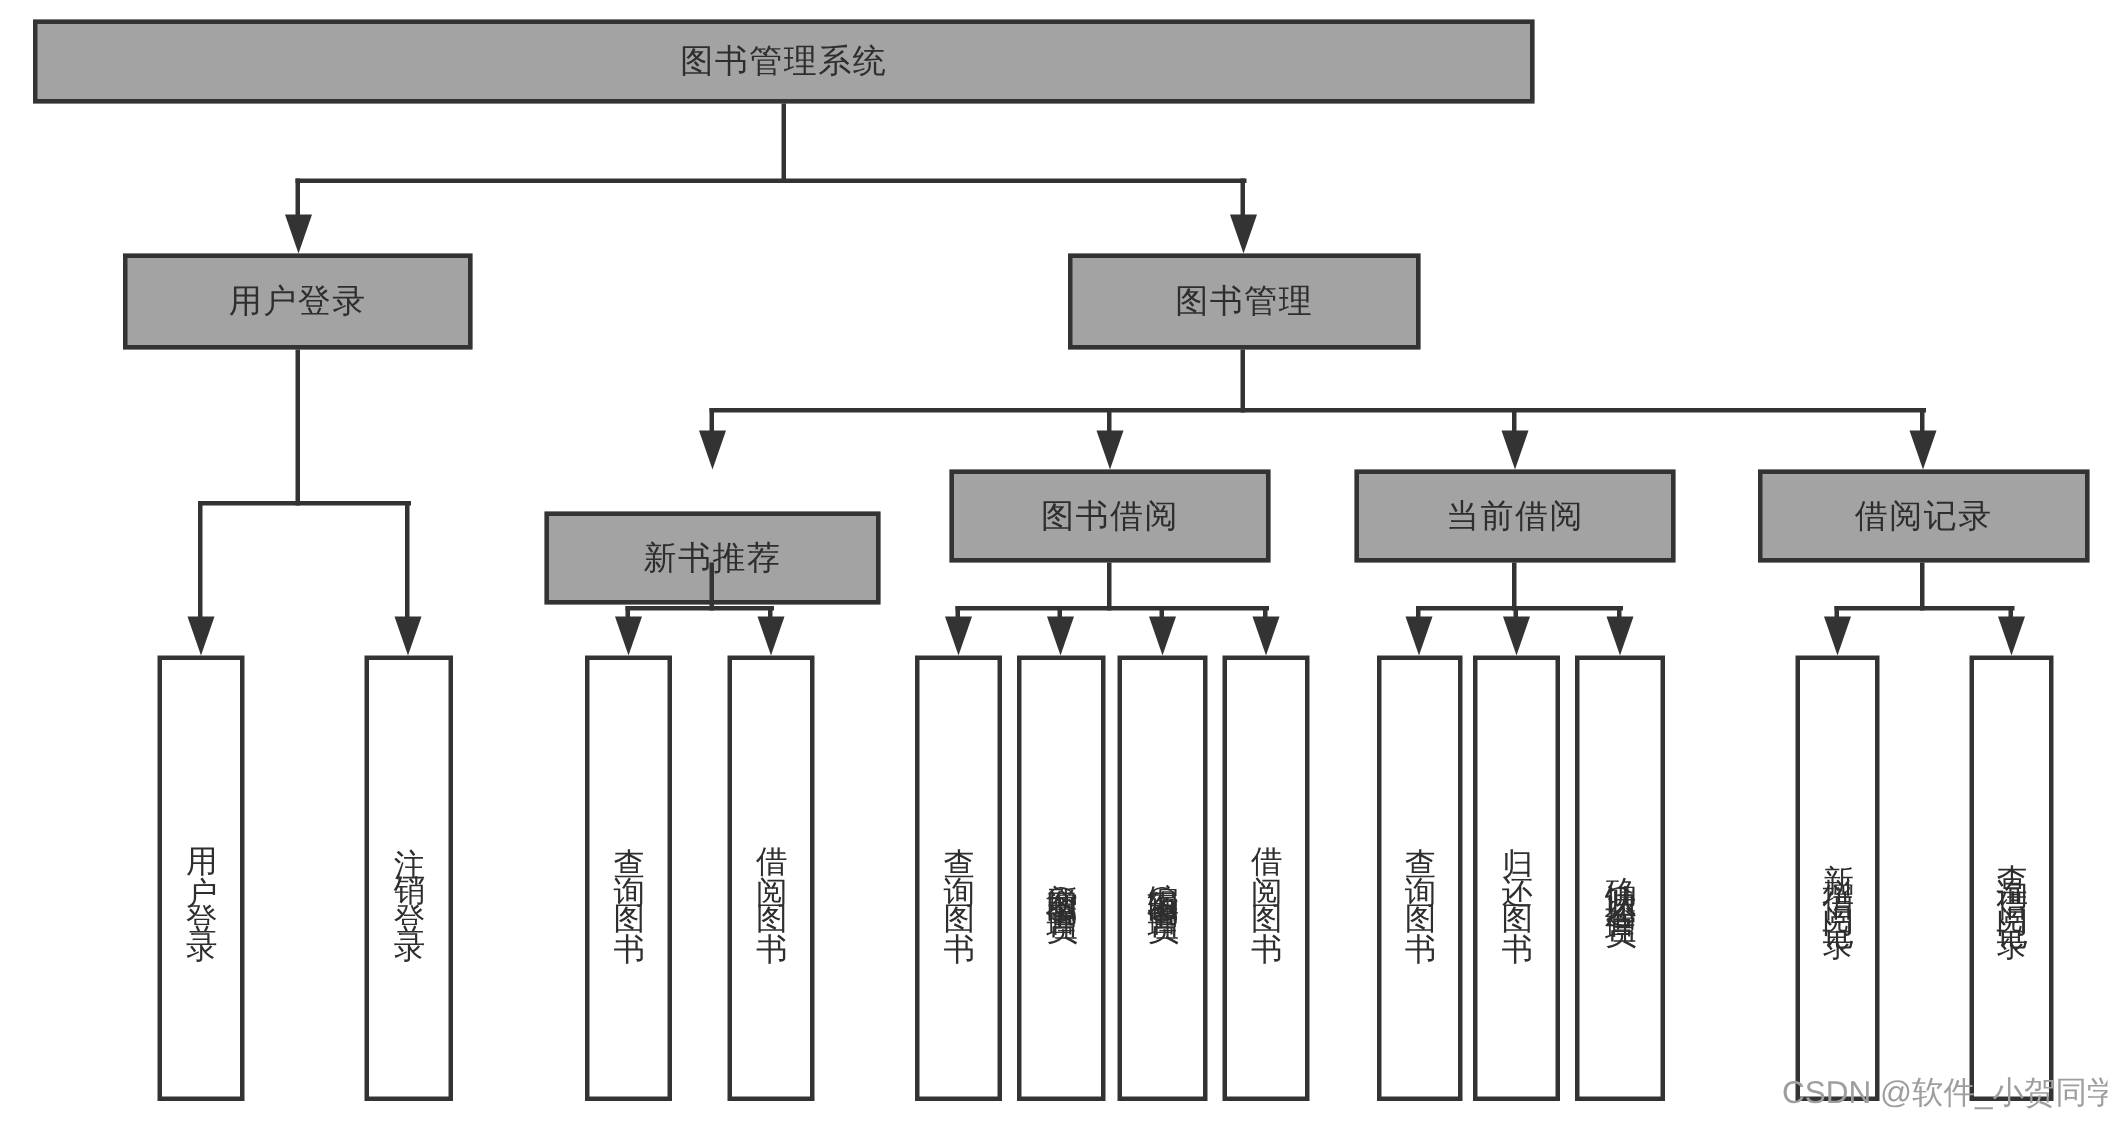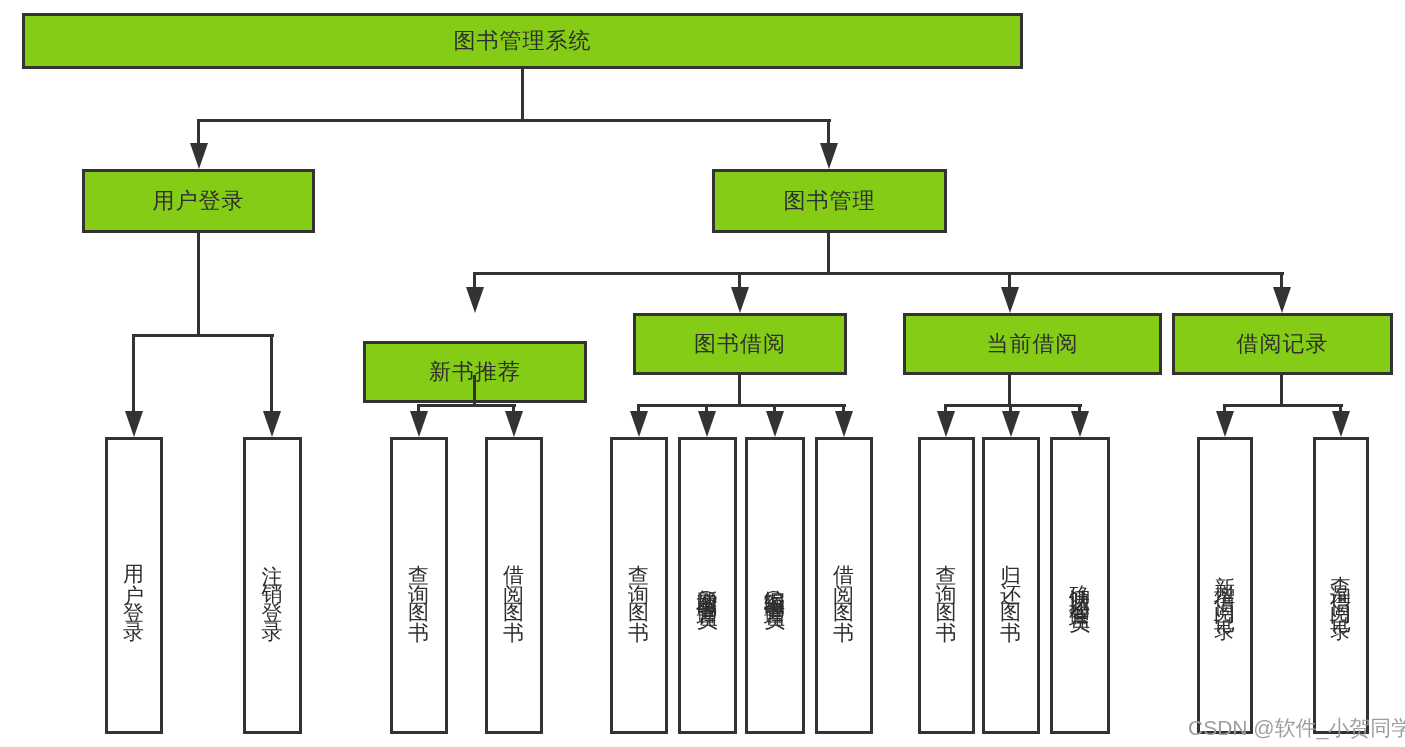--- a/index.html
+++ b/index.html
@@ -7,21 +7,21 @@
     --text:#2e2e2e;
     --wm:#9e9e9e;
     --bg:#ffffff;
   }
   *{margin:0;padding:0;box-sizing:border-box;}
   body{background:var(--bg);font-family:"Liberation Sans","DejaVu Sans",sans-serif;}
   .canvas{
     position:relative;width:1405px;height:747px;background:var(--bg);overflow:hidden;
   }
   .box{
-    position:absolute;border:3px solid var(--line);background:#84cc16;
+    position:absolute;border:3px solid var(--line);background:#a3a3a3;
     display:flex;align-items:center;justify-content:center;
     color:var(--text);font-size:22px;letter-spacing:1px;
   }
   .vbox{
     position:absolute;border:3px solid var(--line);background:#fff;
     display:flex;align-items:center;justify-content:center;
     color:var(--text);font-size:21px;
   }
   .vbox .vtext{
     writing-mode:vertical-rl;text-orientation:mixed;
@@ -60,21 +60,21 @@
   </div>
 
   <div class="box" style="left:363px;top:313px;width:224px;height:62px;margin-top:28px;">
     <span>新书推荐</span>
   </div>
 
   <div class="box" style="left:633px;top:313px;width:214px;height:62px;">
     <span>图书借阅</span>
   </div>
 
-  <div class="box" style="left:903px;top:313px;width:259px;height:62px;">
+  <div class="box" style="left:903px;top:313px;width:214px;height:62px;">
     <span>当前借阅</span>
   </div>
 
   <div class="box" style="left:1172px;top:313px;width:221px;height:62px;">
     <span>借阅记录</span>
   </div>
 
   <div class="vbox" style="left:105px;top:437px;width:58px;height:297px;">
     <span class="vtext len4">用户登录</span>
   </div>

